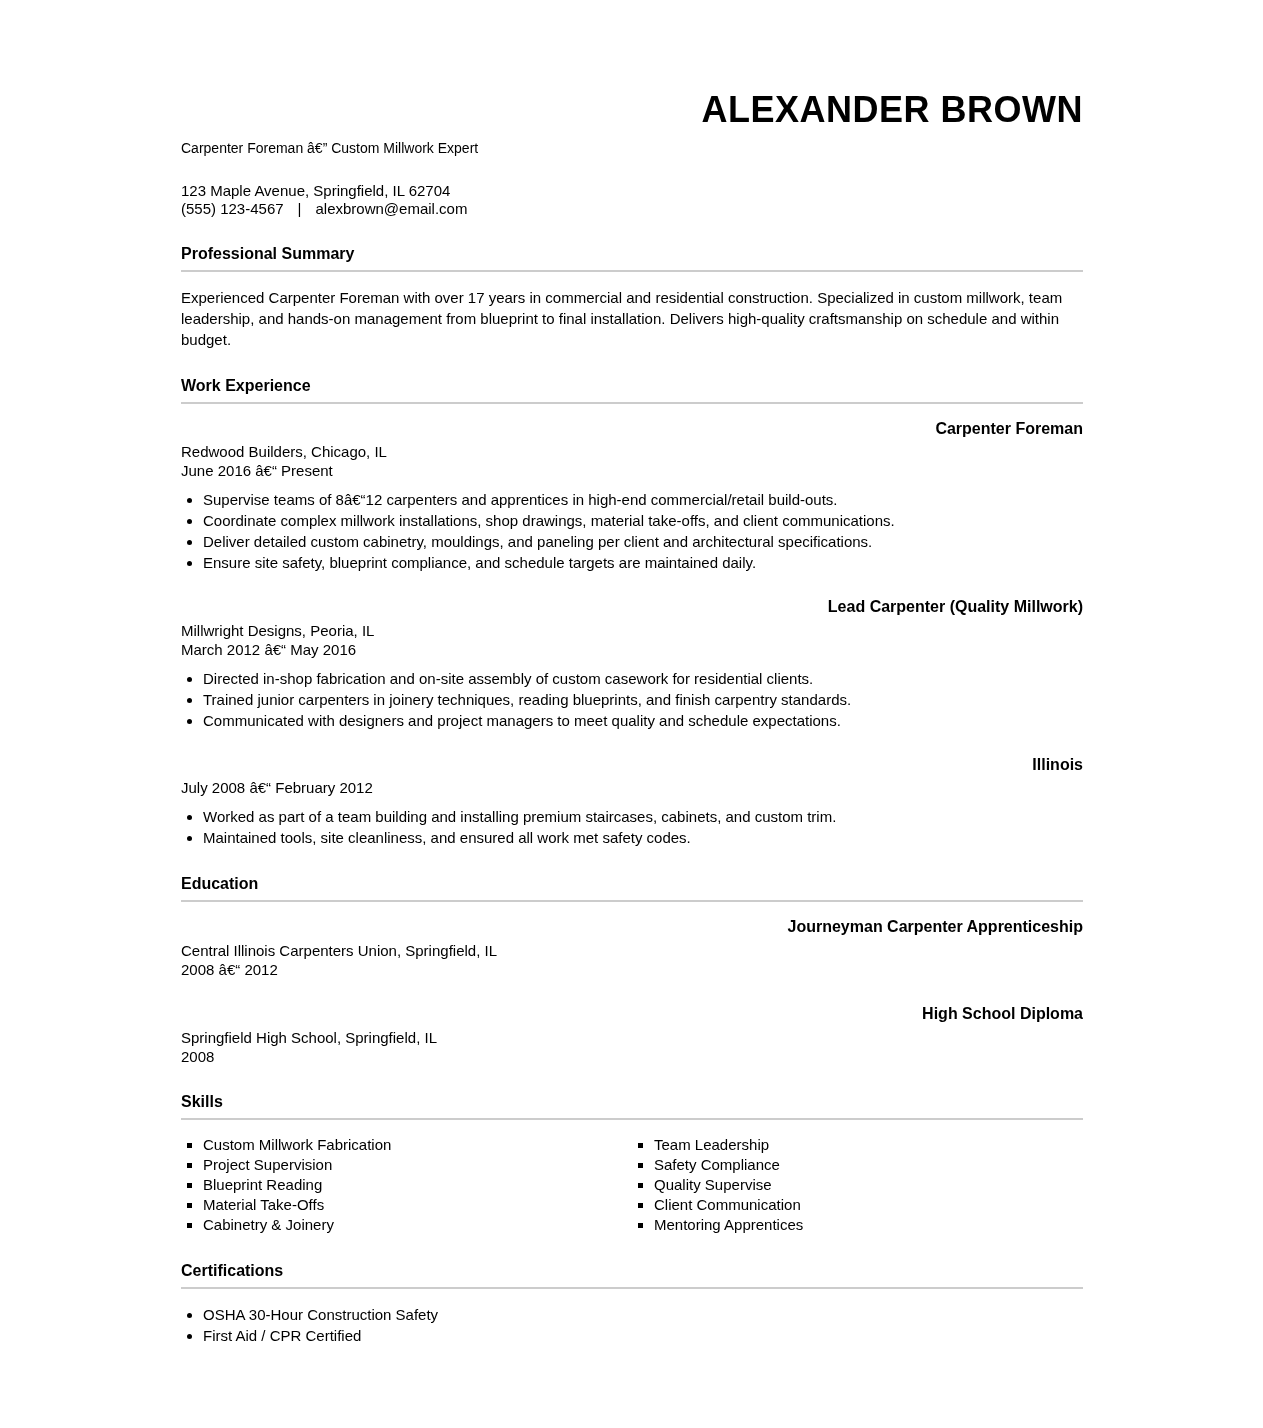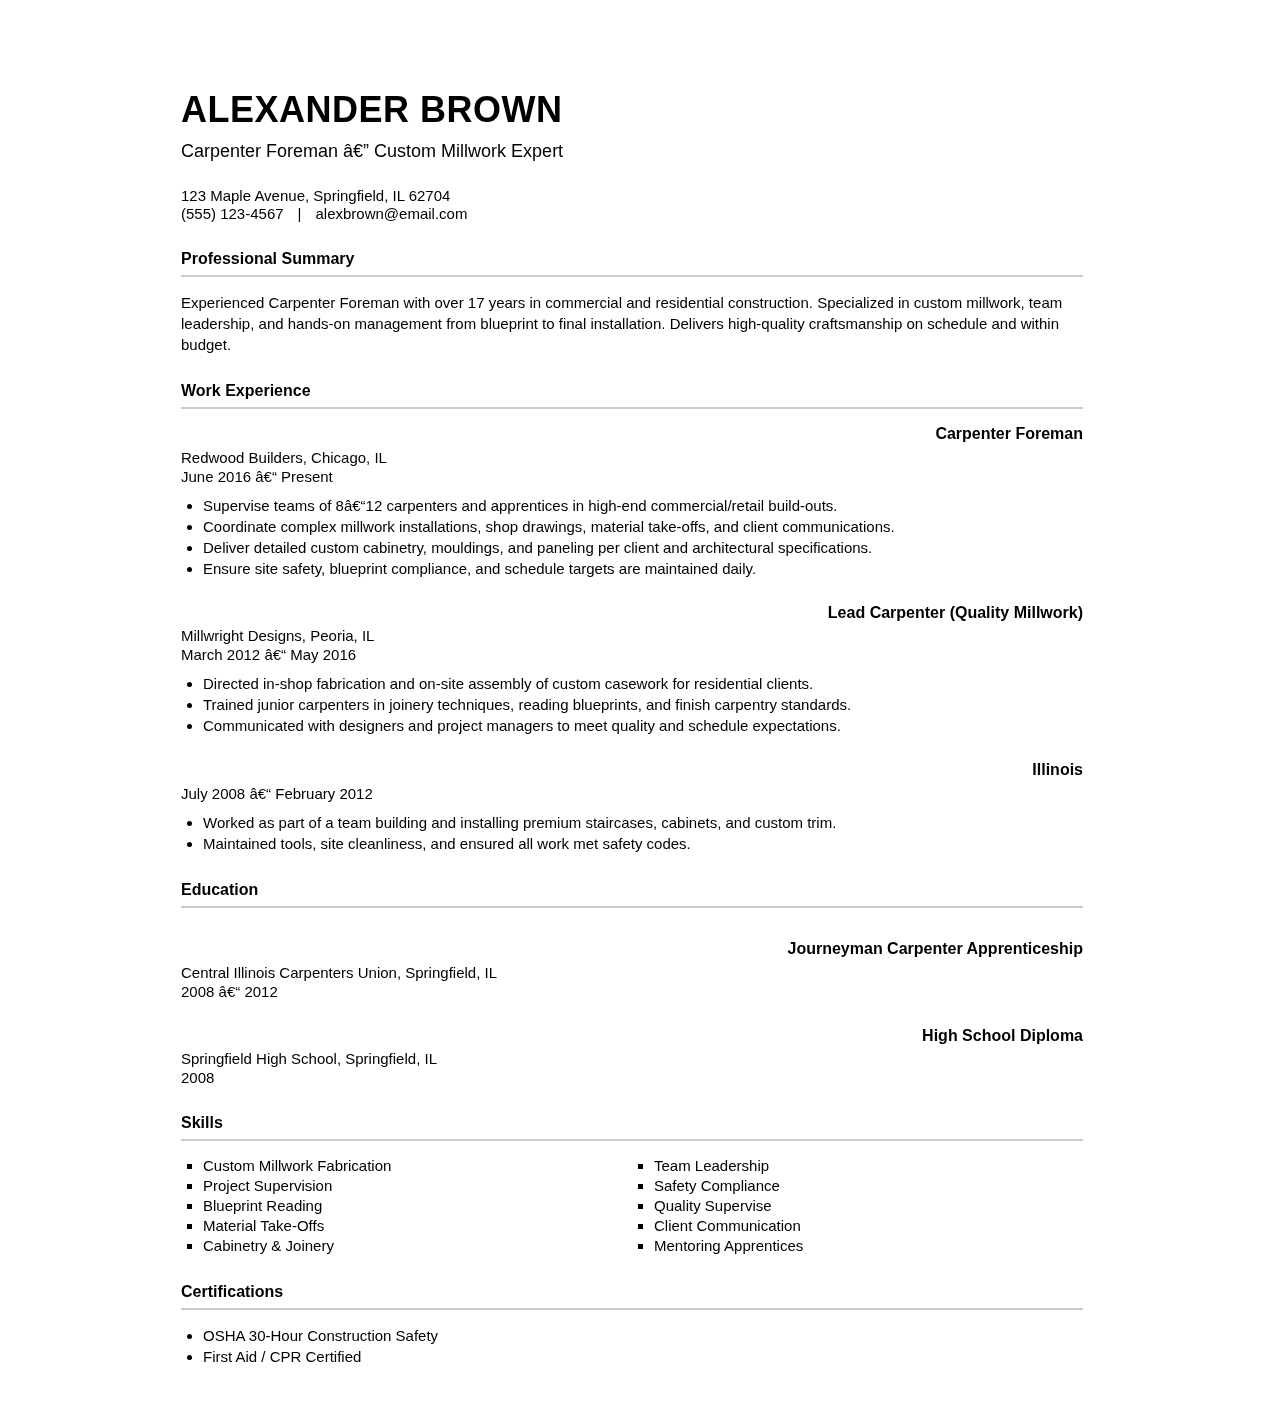--- a/index.html
+++ b/index.html
@@ -22,24 +22,25 @@
     padding-top: 92px;
   }
 
   
   .name {
     margin: 0;
     font-size: 36px;
     font-weight: bold;
     letter-spacing: 0.5px;
     line-height: 1;
+    text-align: right;
   }
   .candidate-title {
     margin-top: 11px;
-    font-size: 18px;
+    font-size: 14px;
   }
   .contact {
     margin-top: 23px;
     font-size: 15px;
     line-height: 18px;
   }
   .contact .sep {
     padding: 0 14px;
   }
 
@@ -69,21 +70,21 @@
   .meta { line-height: 19px; }
 
   ul.bullets {
     margin: 9px 0 0 0;
     padding-left: 22px;
     list-style-type: disc;
   }
   ul.bullets li { line-height: 21px; }
 
   
-  .edu { margin-top: 32px; }
+  .edu { margin-top: 16px; }
   .edu + .edu { margin-top: 26px; }
 
   
   .skills-cols {
     display: flex;
     margin-top: 15px;
   }
   .skills-cols ul {
     flex: 1;
     margin: 0;

